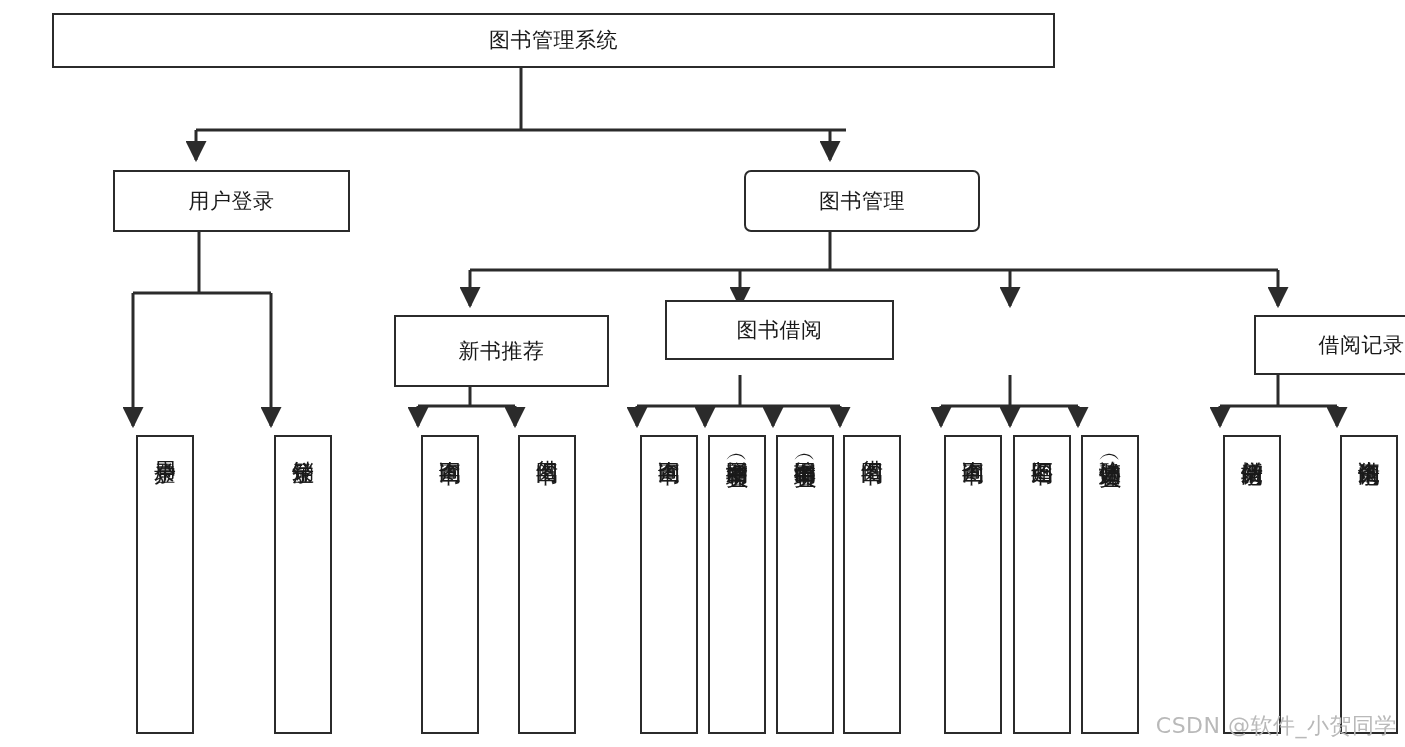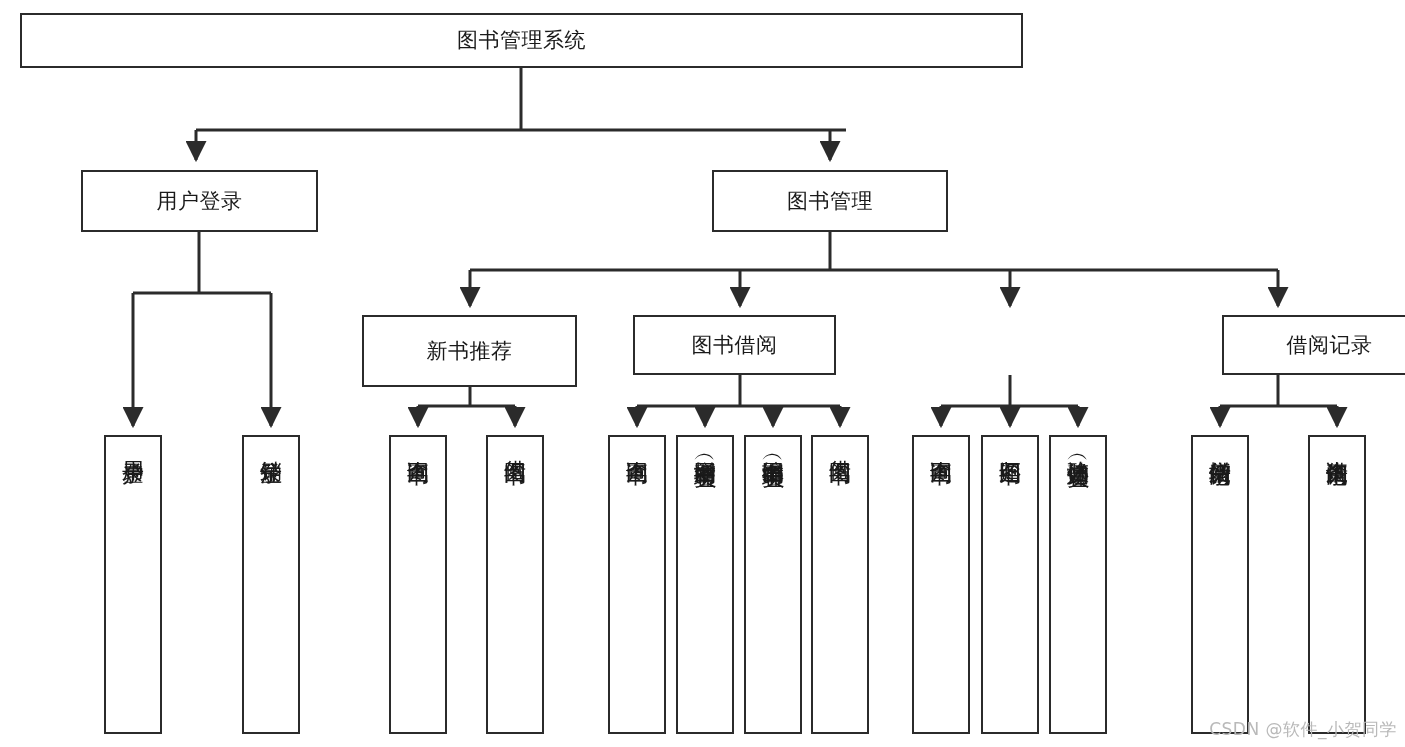--- a/index.html
+++ b/index.html
@@ -28,20 +28,21 @@
   }
   .node-box {
     position: absolute;
     box-sizing: border-box;
     background: #ffffff;
     border: 2px solid #2b2b2b;
     display: flex;
     align-items: center;
     justify-content: center;
     color: #1a1a1a;
+    margin-left: 32px;
   }
   .node-label {
     font-size: 21px;
     line-height: 1.15;
     letter-spacing: 0.5px;
     white-space: nowrap;
     color: #1a1a1a;
   }
   .node-box.leaf {
     align-items: flex-start;
@@ -54,21 +55,21 @@
     white-space: normal;
     font-size: 22px;
     line-height: 1.08;
     letter-spacing: 1px;
     max-height: 100%;
   }
   .watermark {
     position: absolute;
     right: 8px;
     bottom: 6px;
-    font-size: 17px;
+    font-size: 22px;
     color: #b9b9b9;
     letter-spacing: 0.5px;
     user-select: none;
     white-space: nowrap;
   }
 </style>
 </head>
 <body>
 
 <div id="diagram-root">
@@ -123,28 +124,28 @@
     </g>
   </svg>
 
   <div class="node-box" style="left:20px; top:13px; width:1003px; height:55px;">
     <span class="node-label">图书管理系统</span>
   </div>
 
   <div class="node-box" style="left:81px; top:170px; width:237px; height:62px;">
     <span class="node-label">用户登录</span>
   </div>
-  <div class="node-box" style="left:712px; top:170px; width:236px; height:62px;">
+  <div class="node-box" style="left:712px; top:170px; width:236px; height:62px;border-radius:7px;">
     <span class="node-label">图书管理</span>
   </div>
 
   <div class="node-box" style="left:362px; top:315px; width:215px; height:72px;">
     <span class="node-label">新书推荐</span>
   </div>
-  <div class="node-box" style="left:633px; top:315px; width:203px; height:60px;">
+  <div class="node-box" style="left:633px; top:300px; width:229px; height:60px;">
     <span class="node-label">图书借阅</span>
   </div>
   <div class="node-box" style="left:1222px; top:315px; width:215px; height:60px;">
     <span class="node-label">借阅记录</span>
   </div>
 
   <div class="node-box leaf" style="left:104px; top:435px; width:58px; height:299px;">
     <span class="node-label">用户登录</span>
   </div>
   <div class="node-box leaf" style="left:242px; top:435px; width:58px; height:299px;">

